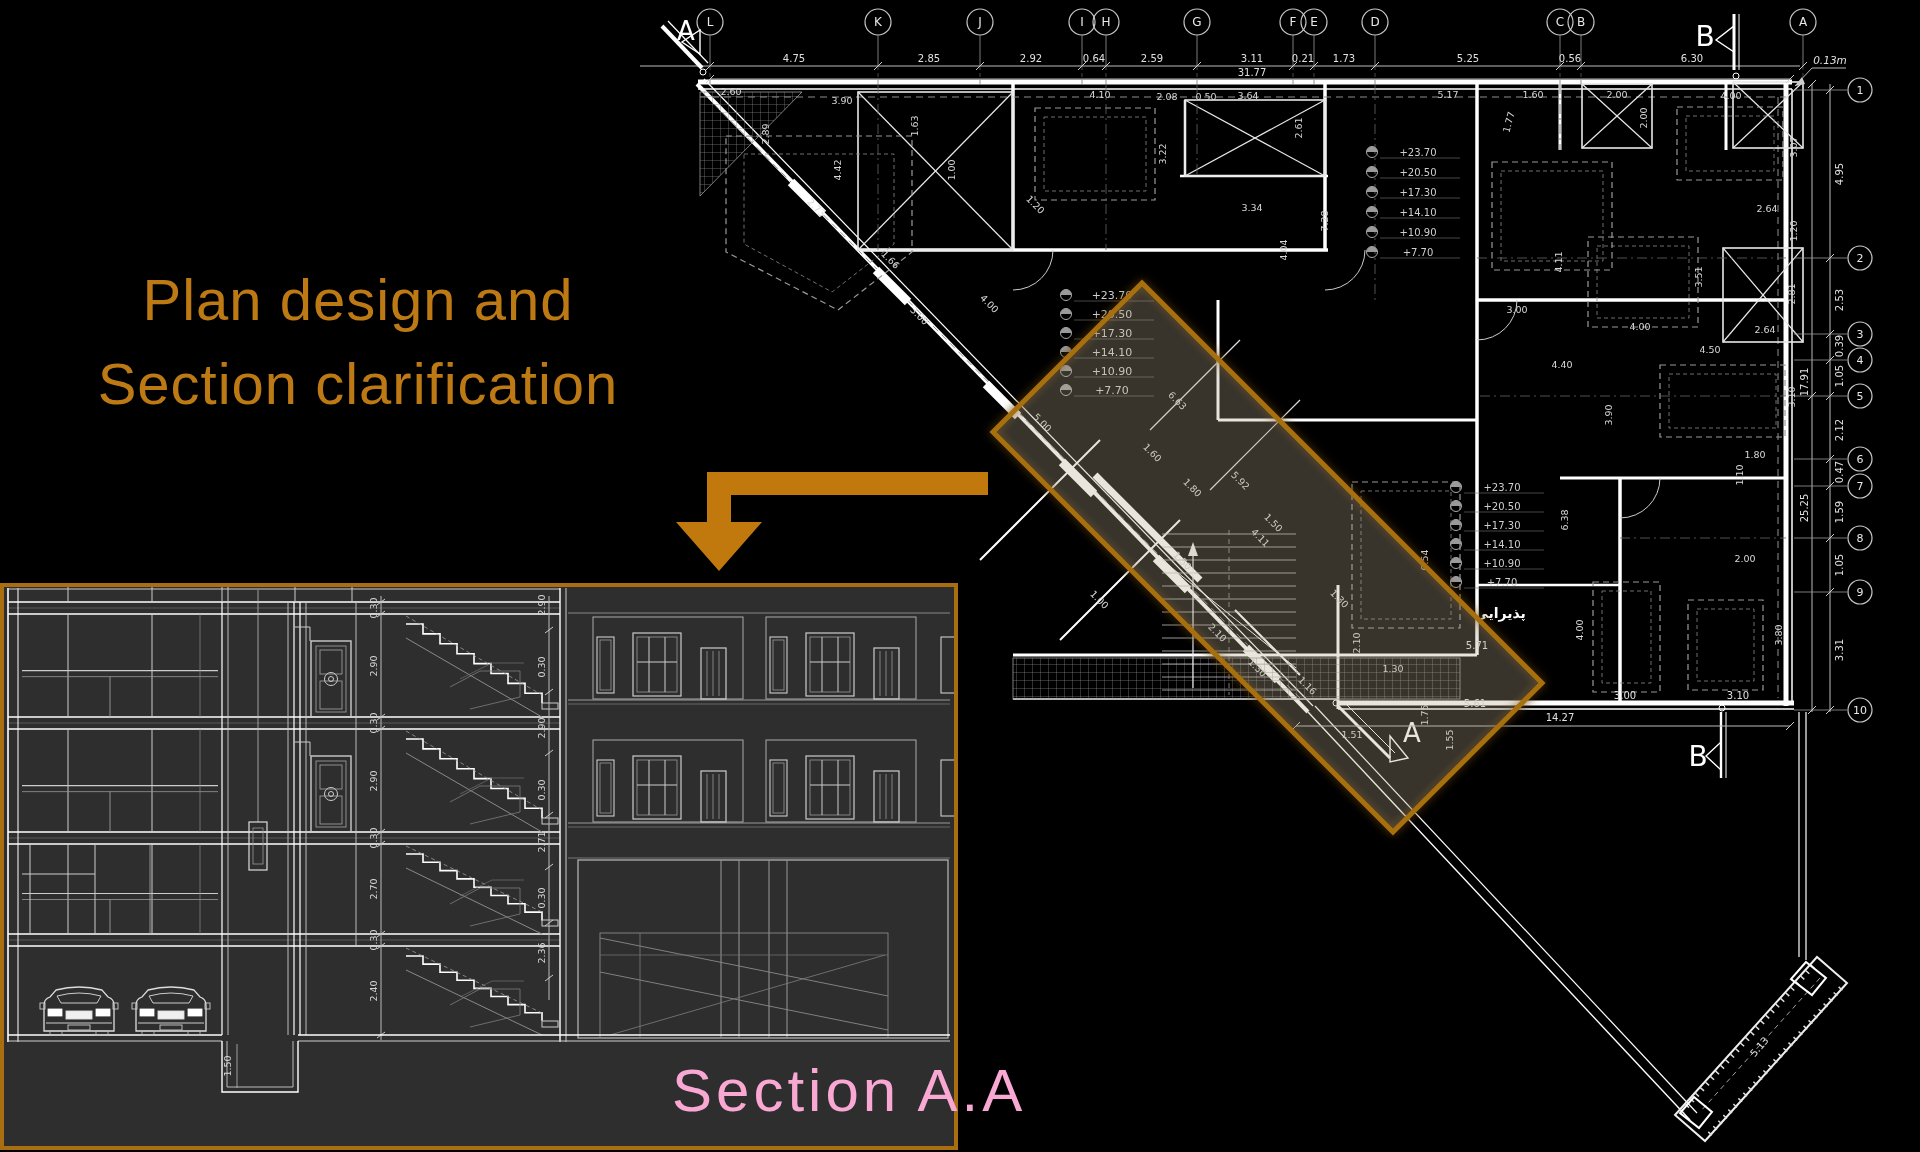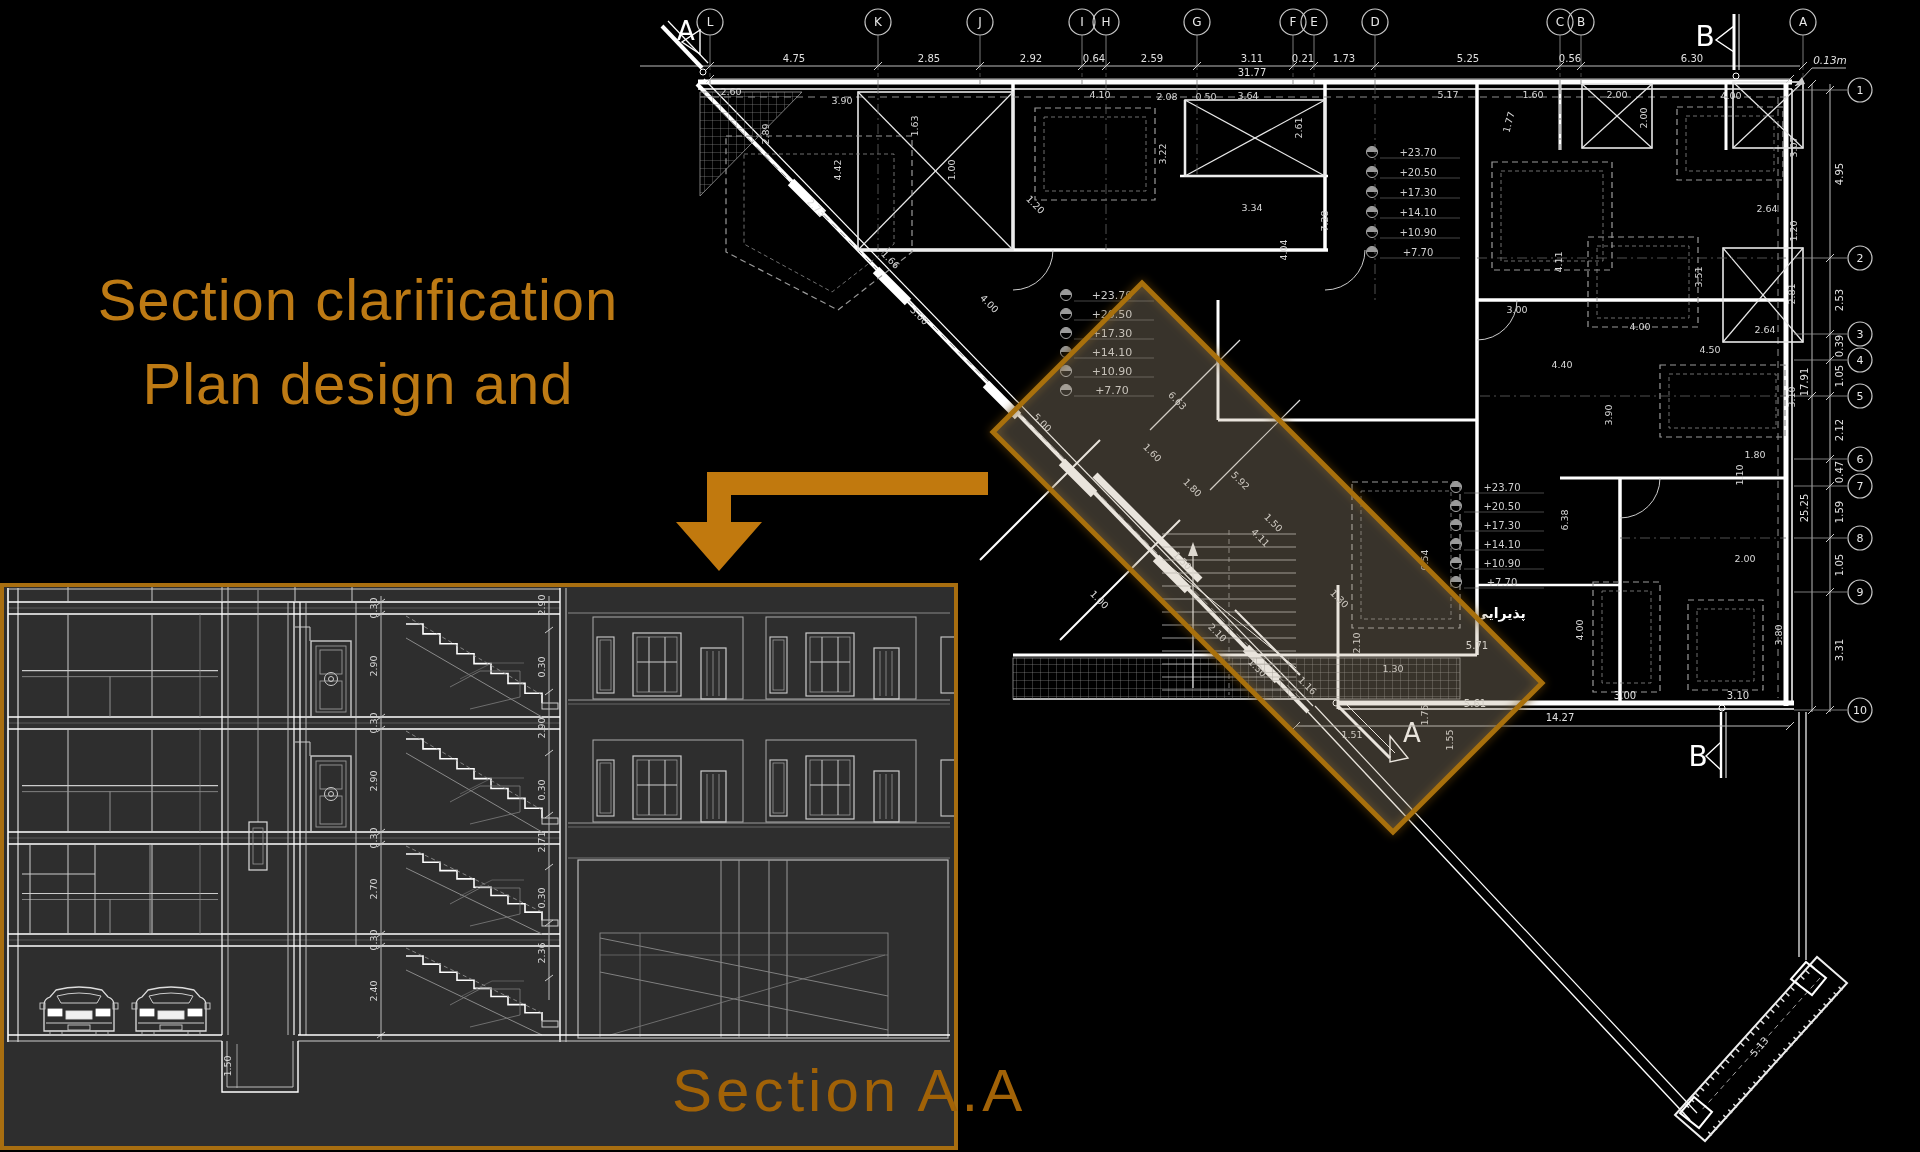--- a/index.html
+++ b/index.html
@@ -2,21 +2,21 @@
 <html><head>
 <meta charset="utf-8">
 <style>
   html,body{margin:0;padding:0;background:#000;}
   #stage{position:relative;width:1920px;height:1152px;background:#000;overflow:hidden;
          font-family:"DejaVu Sans",sans-serif;}
   #drawing{position:absolute;left:0;top:0;}
   .title{position:absolute;left:38px;top:258px;width:640px;text-align:center;
          color:#BD7A14;font-size:58px;line-height:84px;letter-spacing:1px;
          font-family:"Liberation Sans",sans-serif;}
-  .caption{position:absolute;left:672px;top:1056px;color:#a16207;font-size:60px;
+  .caption{position:absolute;left:672px;top:1056px;color:#f9a8d4;font-size:60px;
          letter-spacing:4px;font-family:"Liberation Sans",sans-serif;}
   svg text{font-family:"DejaVu Sans",sans-serif;}
 </style>
 </head>
 <body>
 
 <div id="stage">
 
   <svg id="drawing" width="1920" height="1152" viewBox="0 0 1920 1152">
     <defs>
@@ -693,18 +693,18 @@
         </g>
     </g>
 
     <g>
       <polygon fill="#C1790E" points="812,472 988,472 988,495 731,495 731,522 762,522 719,571 676,522 707,522 707,472"></polygon>
       <polygon fill="#C1790E" points="707,472 731,472 731,495 707,495"></polygon>
     </g>
   </svg>
 
   <div class="title">
+    <div>Plan design and</div>
     <div>Section clarification</div>
-    <div>Plan design and</div>
   </div>
 
   <div class="caption">Section A.A</div>
 </div>
 
 </body></html>

